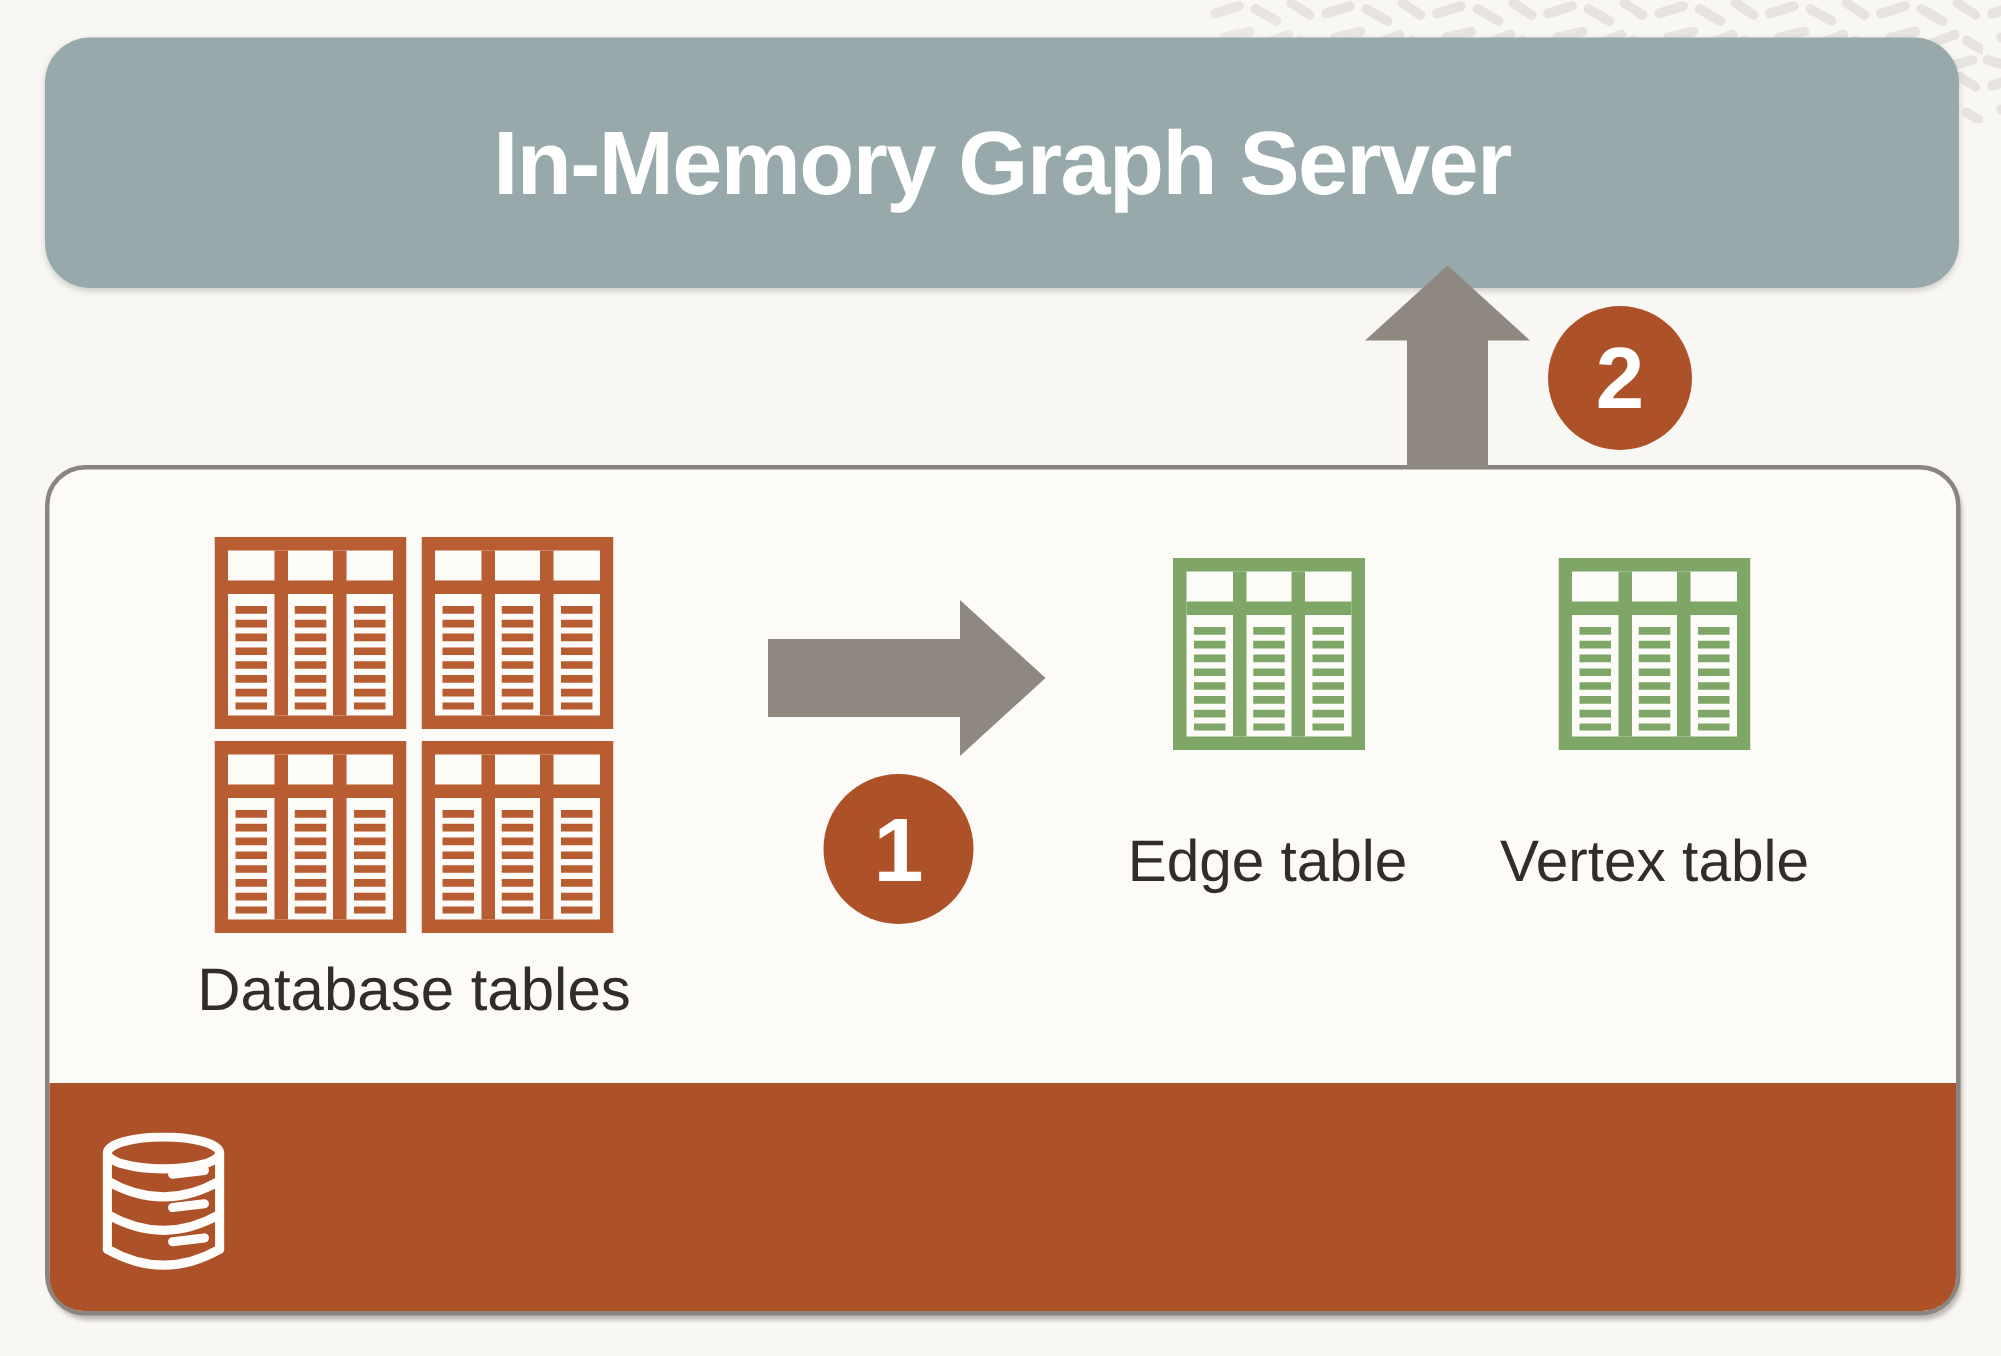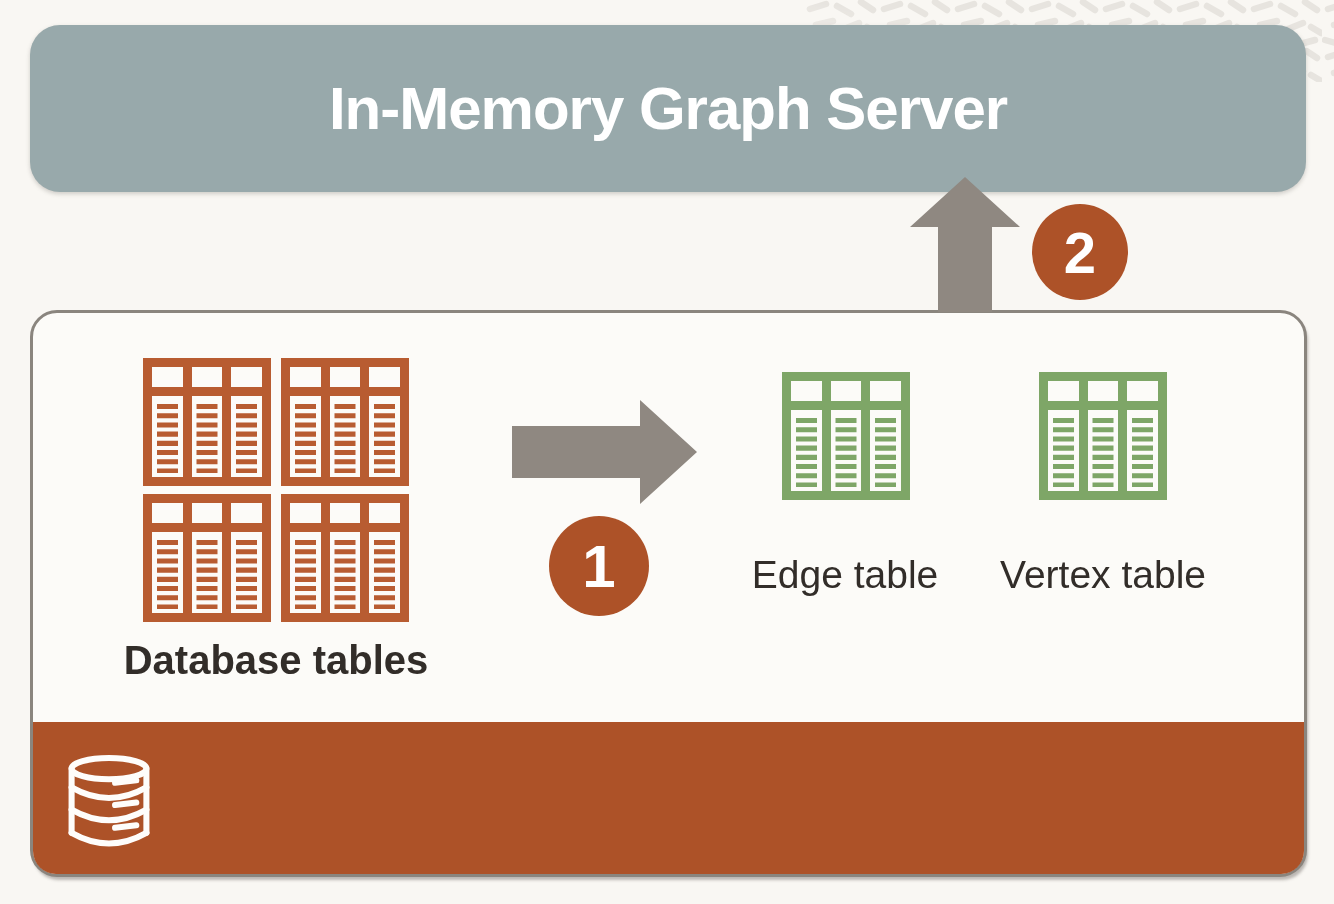--- a/index.html
+++ b/index.html
@@ -66,21 +66,21 @@
 
   
   .small-label{
     position:absolute; top:240px; width:300px; text-align:center;
     color:var(--text); font-size:39px; white-space:nowrap;
   }
   .edge-label{left:662px;}
   .vertex-label{left:920px;}
   .bold-label{
     position:absolute; top:325px; text-align:center; color:var(--text);
-    font-size:40px; font-weight:bold; white-space:nowrap;
+    font-size:40px; font-weight:normal; white-space:nowrap;
   }
   .db-tables-label{left:43px; width:400px;}
   .pgs-label{left:690px; width:520px;}
 
   
   .bottom-bar{
     position:absolute; left:0; right:0; bottom:0; height:152px;
     background:var(--orange); border-radius:0 0 23px 23px;
   }
   .db-icon{position:absolute; left:35px; top:33px; width:82px; height:92px;}

